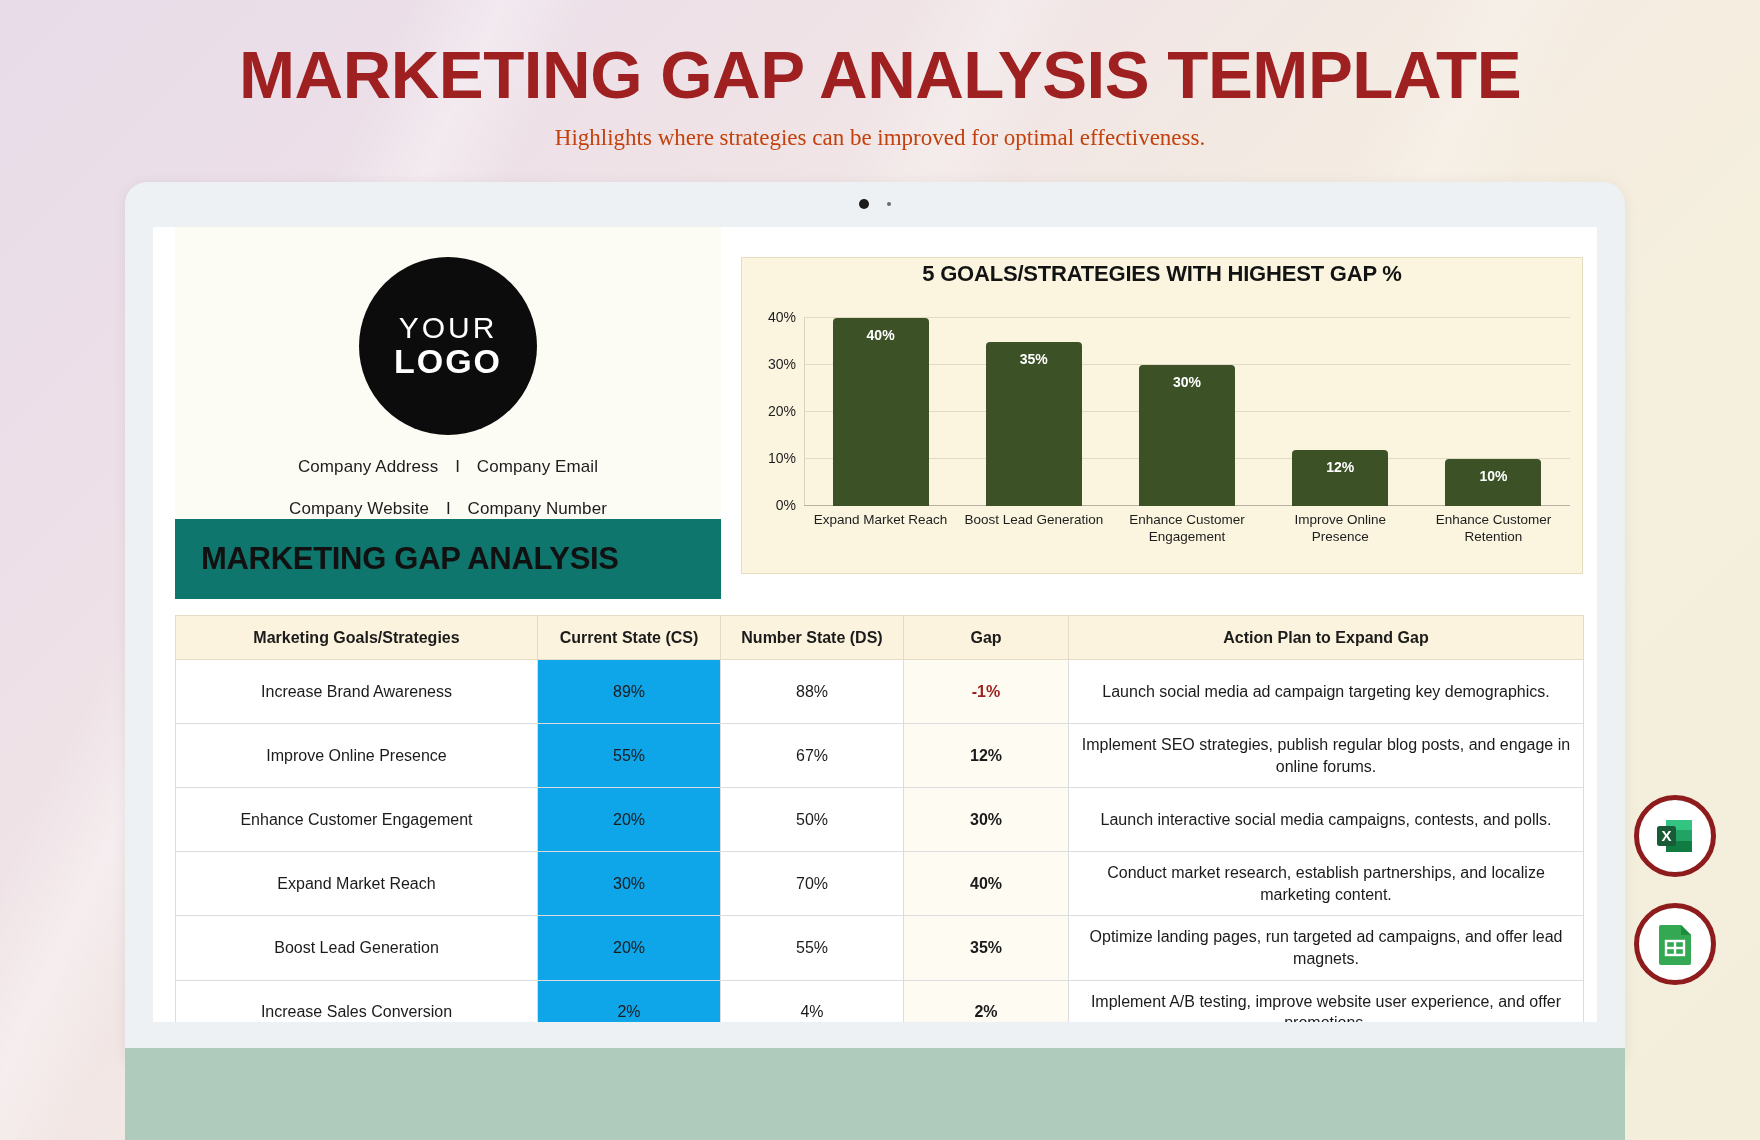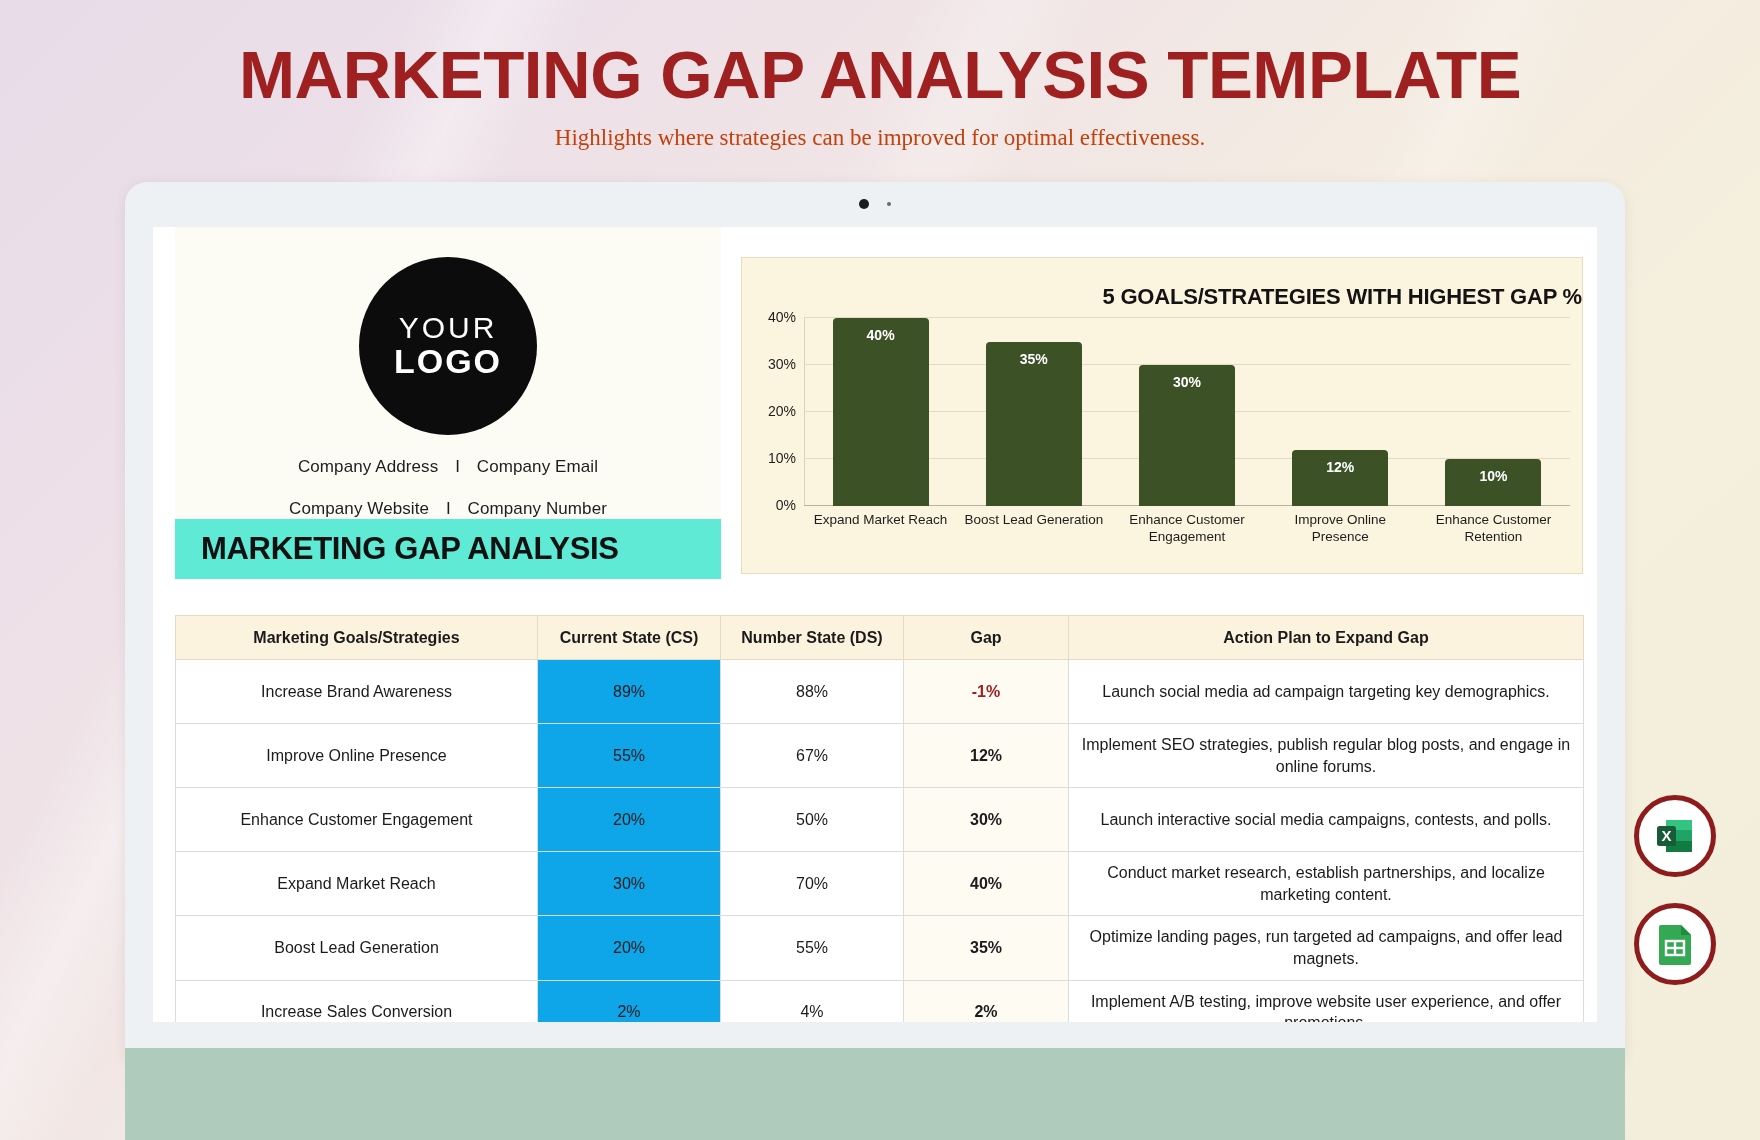--- a/index.html
+++ b/index.html
@@ -152,22 +152,22 @@
     margin-top: 22px;
     letter-spacing: 0.1px;
   }
   .company-line .sep { margin: 0 12px; }
 
   .banner {
     position: absolute;
     left: 22px;
     top: 292px;
     width: 546px;
-    height: 60px;
-    background: #5eead4;
+    height: 80px;
+    background: #0f766e;
     display: flex;
     align-items: center;
     box-sizing: border-box;
     padding-left: 26px;
   }
   .banner-text {
     font-size: 31px;
     font-weight: bold;
     color: #111111;
     letter-spacing: -0.3px;
@@ -178,25 +178,25 @@
     position: absolute;
     left: 588px;
     top: 30px;
     width: 842px;
     height: 317px;
     background: #fbf5df;
     border: 1px solid #e6dcc0;
     box-sizing: border-box;
   }
   .chart-title {
-    text-align: right;
+    text-align: center;
     font-size: 22px;
     font-weight: bold;
     color: #131313;
-    margin-top: 26px;
+    margin-top: 3px;
     letter-spacing: -0.2px;
   }
   .chart-body {
     position: absolute;
     left: 0; top: 52px;
     width: 842px;
     height: 258px;
   }
   .plot-area {
     position: absolute;

